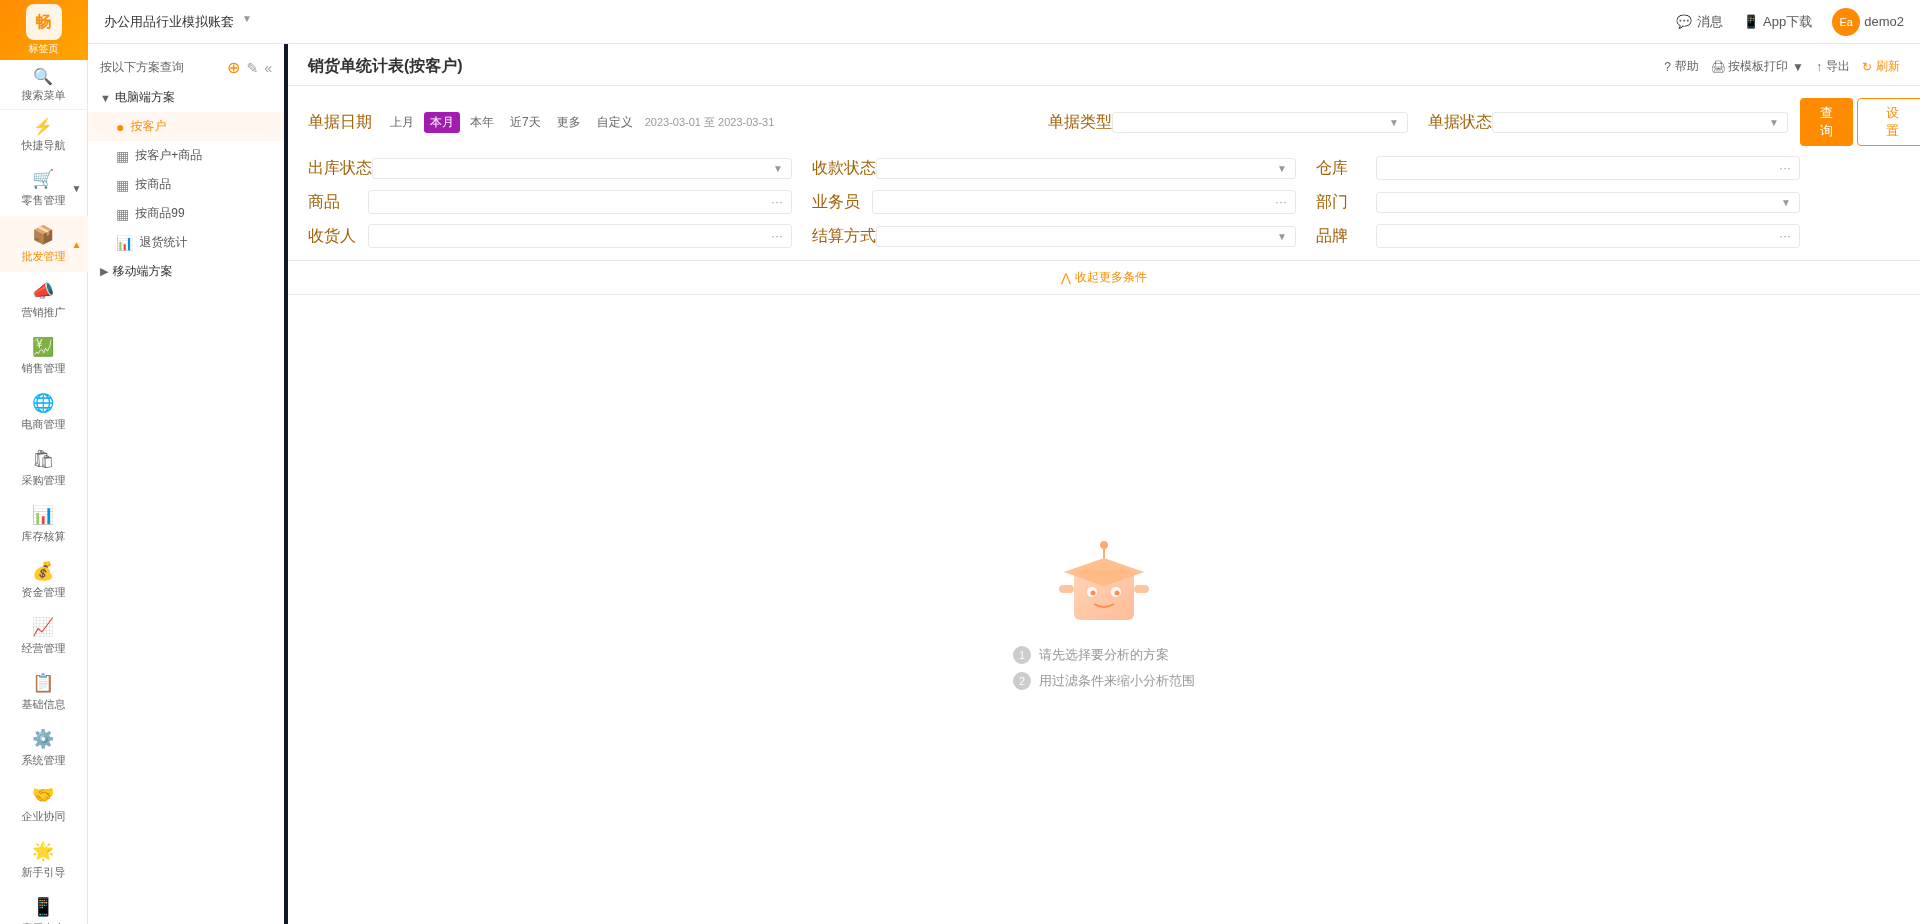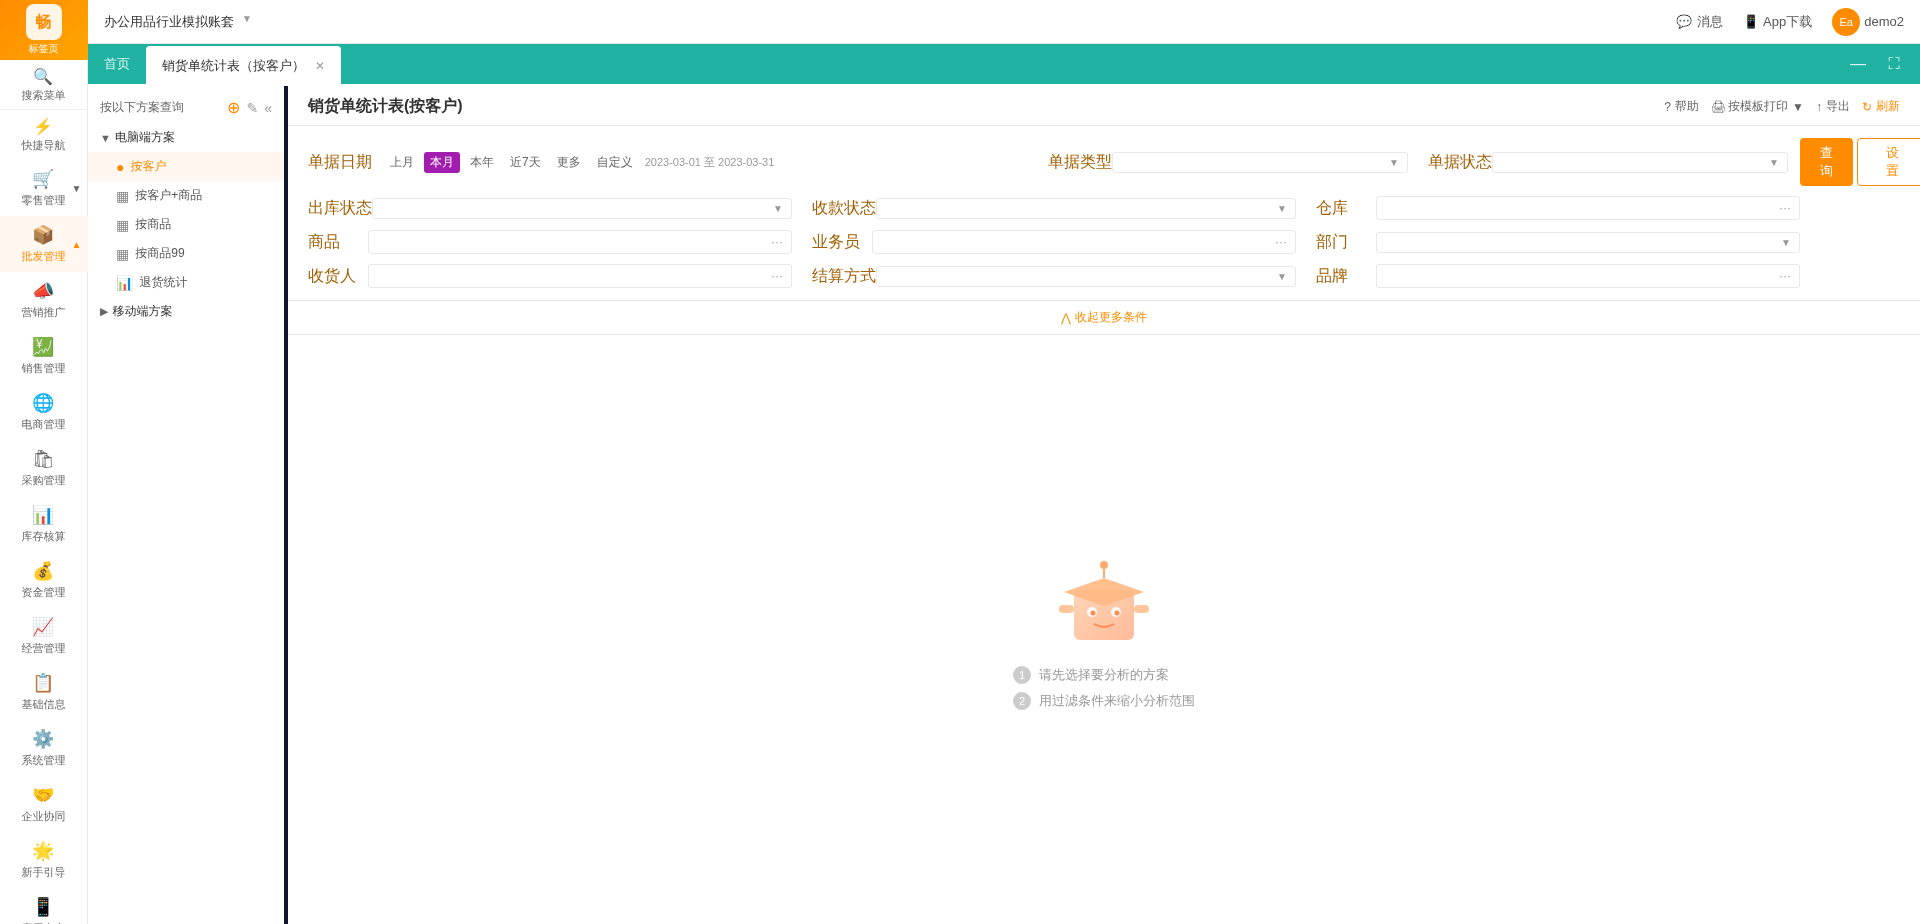--- a/index.html
+++ b/index.html
@@ -200,33 +200,20 @@
       </div>
       <div class="icon-item">
         <div class="avatar">
           <span>Ea</span>
         </div>
         <span>demo2</span>
       </div>
     </div>
   </div>
 
-  <div class="tabbar">
-    <div class="tab-item">
-      <span>首页</span>
-    </div>
-    <div class="tab-item active">
-      <span>销货单统计表（按客户）</span>
-      <span class="tab-close">✕</span>
-    </div>
-    <div class="tabbar-actions">
-      <div class="icon-btn">—</div>
-      <div class="icon-btn">⛶</div>
-    </div>
-  </div>
 
   <div class="content">
 
     <div class="left-panel">
       <div class="left-panel-header">
         <span>按以下方案查询</span>
         <div class="left-panel-tools">
           <span style="color:#ff8c00; font-size:16px;">⊕</span>
           <span style="font-size:14px;">✎</span>
           <span style="font-size:14px;">«</span>

